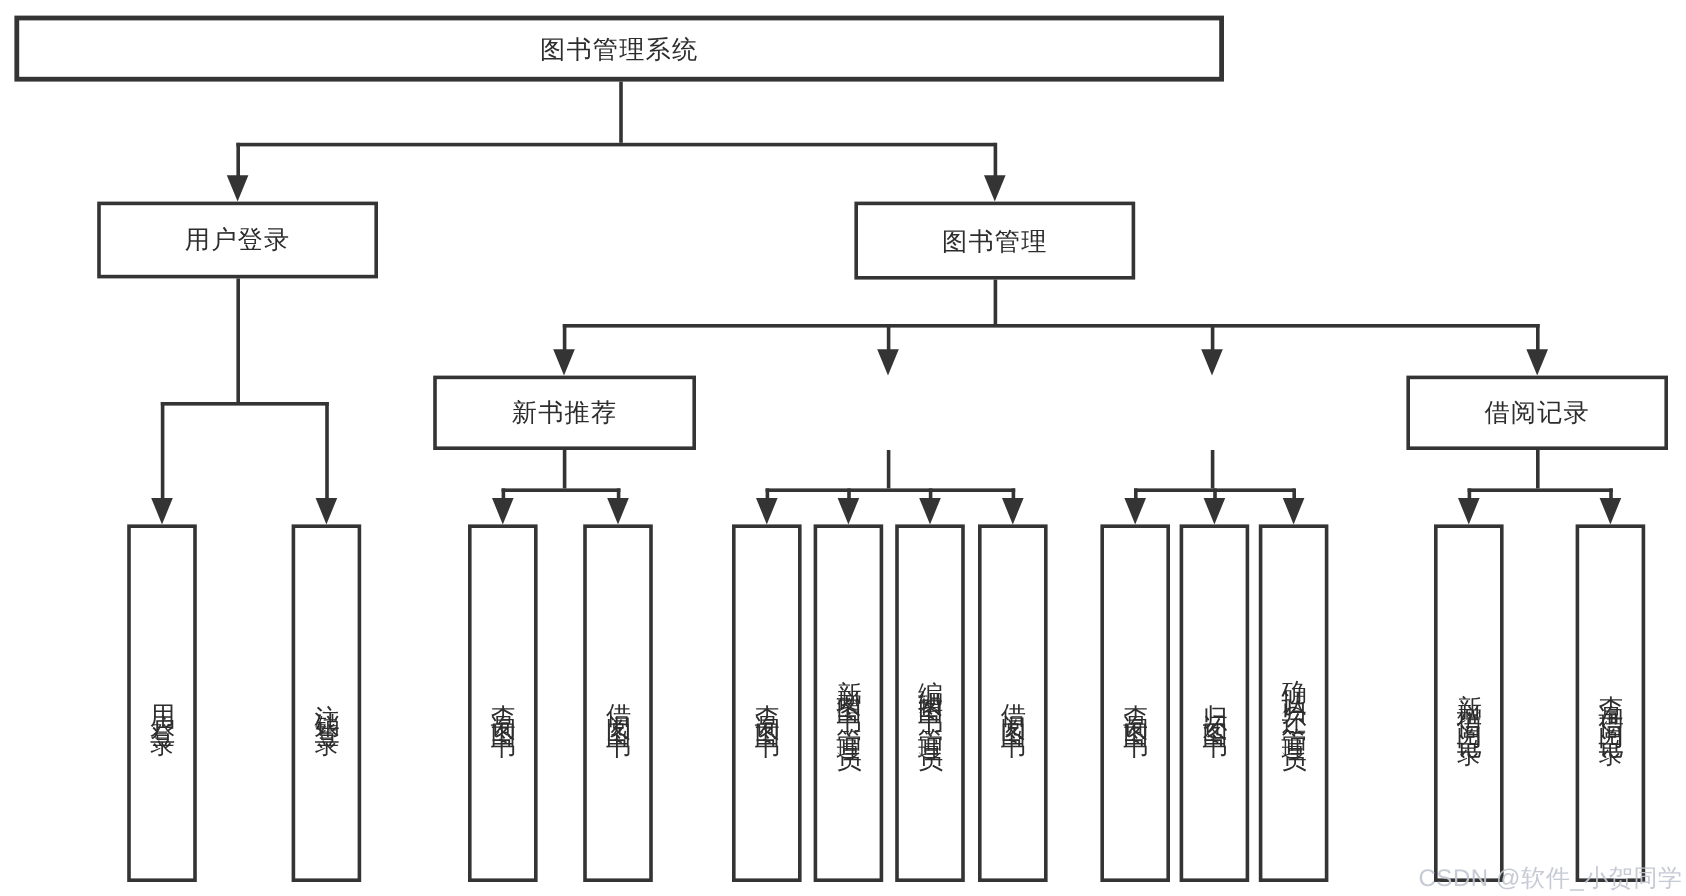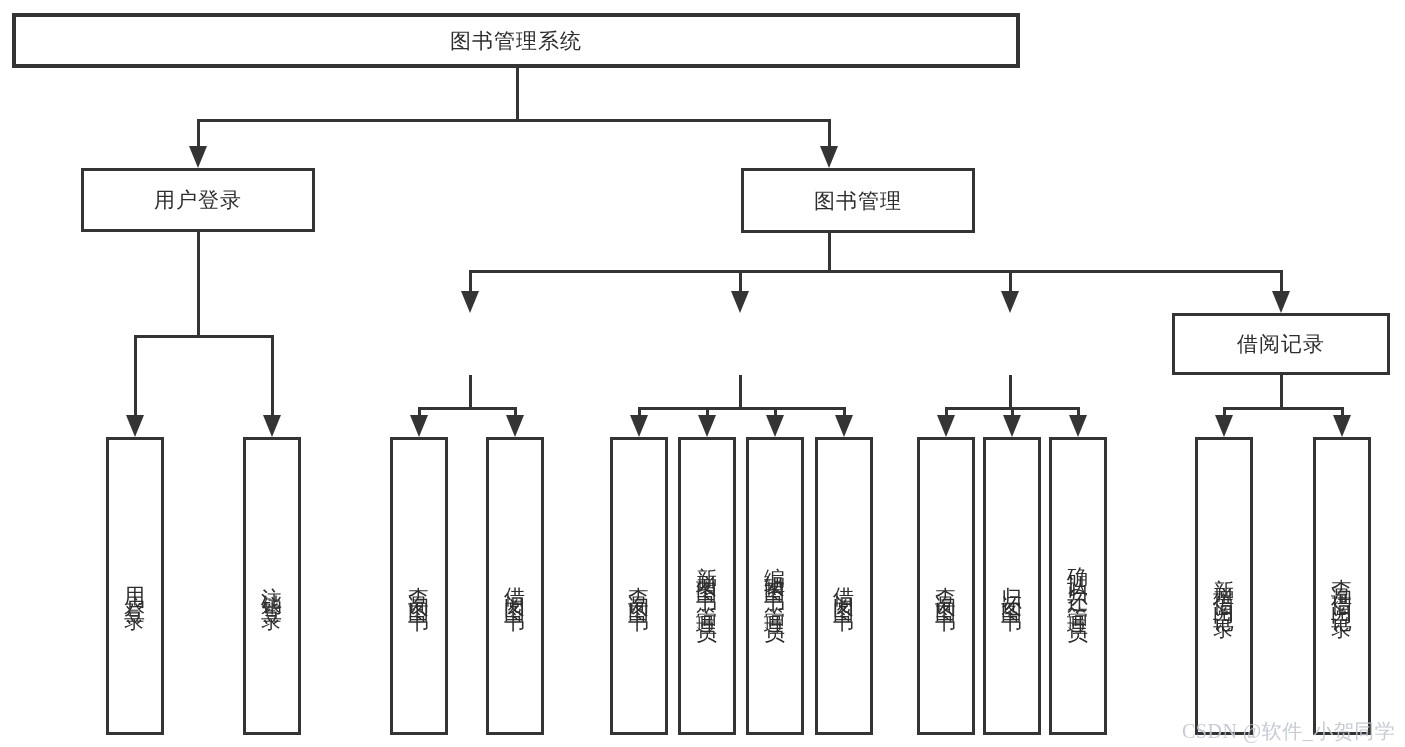--- a/index.html
+++ b/index.html
@@ -39,21 +39,20 @@
     border-top:22px solid #343434;
   }
   .watermark{
     position:absolute;
     left:1182px;top:718px;
     font-size:20px;
     color:rgba(193,197,208,0.92);
     letter-spacing:0.5px;
     z-index:5;
     white-space:nowrap;
-    font-family:Liberation Serif, serif;
   }
 </style>
 </head>
 <body>
 
 <div class="canvas">
 
   <div class="box rootb hbox" style="left:12px;top:13px;width:1008px;height:55px;">
     <span>图书管理系统</span>
   </div>
@@ -61,21 +60,21 @@
   <div class="vl" style="left:516px;top:68px;height:51px;"></div>
   <div class="hl" style="left:197px;top:119px;width:633px;"></div>
   <div class="vl" style="left:197px;top:119px;height:29px;"></div>
   <div class="ah" style="left:189px;top:146px;"></div>
   <div class="vl" style="left:828px;top:119px;height:29px;"></div>
   <div class="ah" style="left:820px;top:146px;"></div>
 
   <div class="box hbox" style="left:81px;top:168px;width:234px;height:64px;">
     <span>用户登录</span>
   </div>
-  <div class="box hbox" style="left:712px;top:168px;width:234px;height:65px;margin-left:29px;">
+  <div class="box hbox" style="left:712px;top:168px;width:234px;height:65px;">
     <span>图书管理</span>
   </div>
 
   <div class="vl" style="left:197px;top:232px;height:103px;"></div>
   <div class="hl" style="left:134px;top:335px;width:140px;"></div>
   <div class="vl" style="left:134px;top:335px;height:80px;"></div>
   <div class="ah" style="left:126px;top:415px;"></div>
   <div class="vl" style="left:271px;top:335px;height:80px;"></div>
   <div class="ah" style="left:263px;top:415px;"></div>
 
@@ -83,20 +82,23 @@
   <div class="hl" style="left:469px;top:270px;width:814px;"></div>
   <div class="vl" style="left:469px;top:270px;height:23px;"></div>
   <div class="ah" style="left:461px;top:291px;"></div>
   <div class="vl" style="left:739px;top:270px;height:23px;"></div>
   <div class="ah" style="left:731px;top:291px;"></div>
   <div class="vl" style="left:1009px;top:270px;height:23px;"></div>
   <div class="ah" style="left:1001px;top:291px;"></div>
   <div class="vl" style="left:1280px;top:270px;height:23px;"></div>
   <div class="ah" style="left:1272px;top:291px;"></div>
 
+  <div class="box hbox" style="left:361px;top:313px;width:219px;height:62px;">
+    <span>新书推荐</span>
+  </div>
   <div class="box hbox" style="left:1172px;top:313px;width:218px;height:62px;">
     <span>借阅记录</span>
   </div>
 
   <div class="vl" style="left:469px;top:375px;height:32px;"></div>
   <div class="hl" style="left:418px;top:407px;width:99px;"></div>
   <div class="vl" style="left:418px;top:407px;height:8px;"></div>
   <div class="ah" style="left:410px;top:415px;"></div>
   <div class="vl" style="left:514px;top:407px;height:8px;"></div>
   <div class="ah" style="left:506px;top:415px;"></div>

